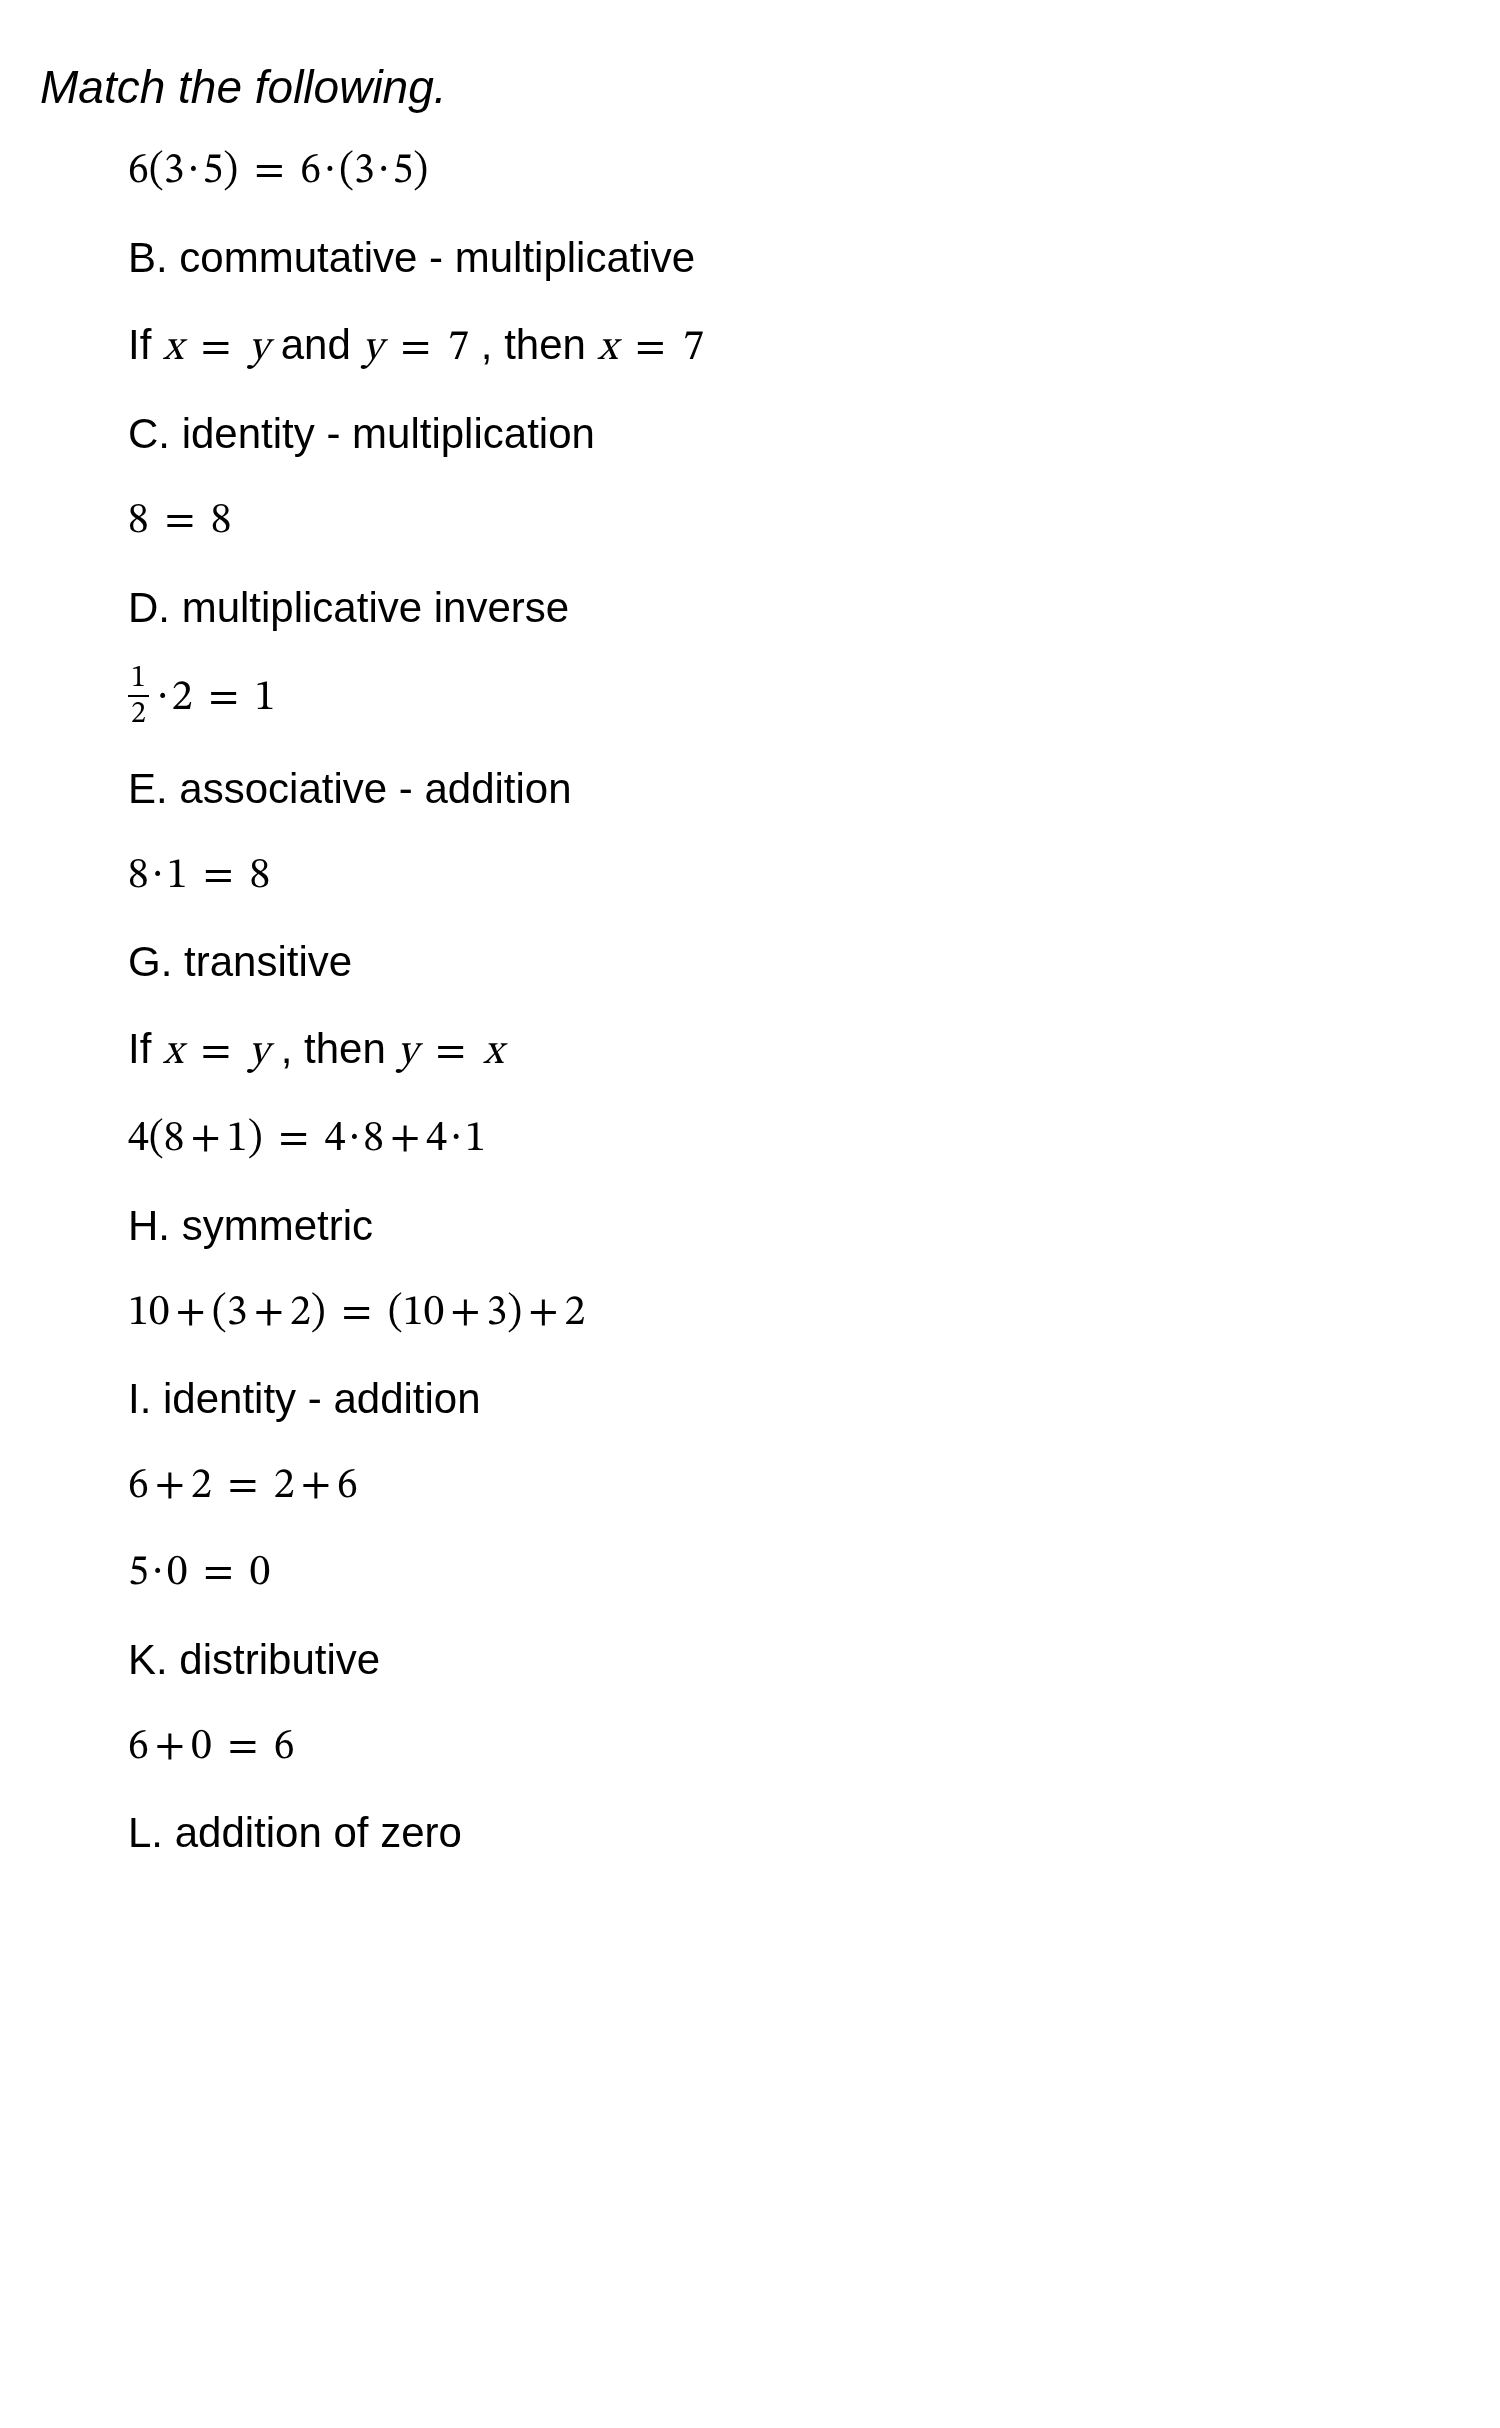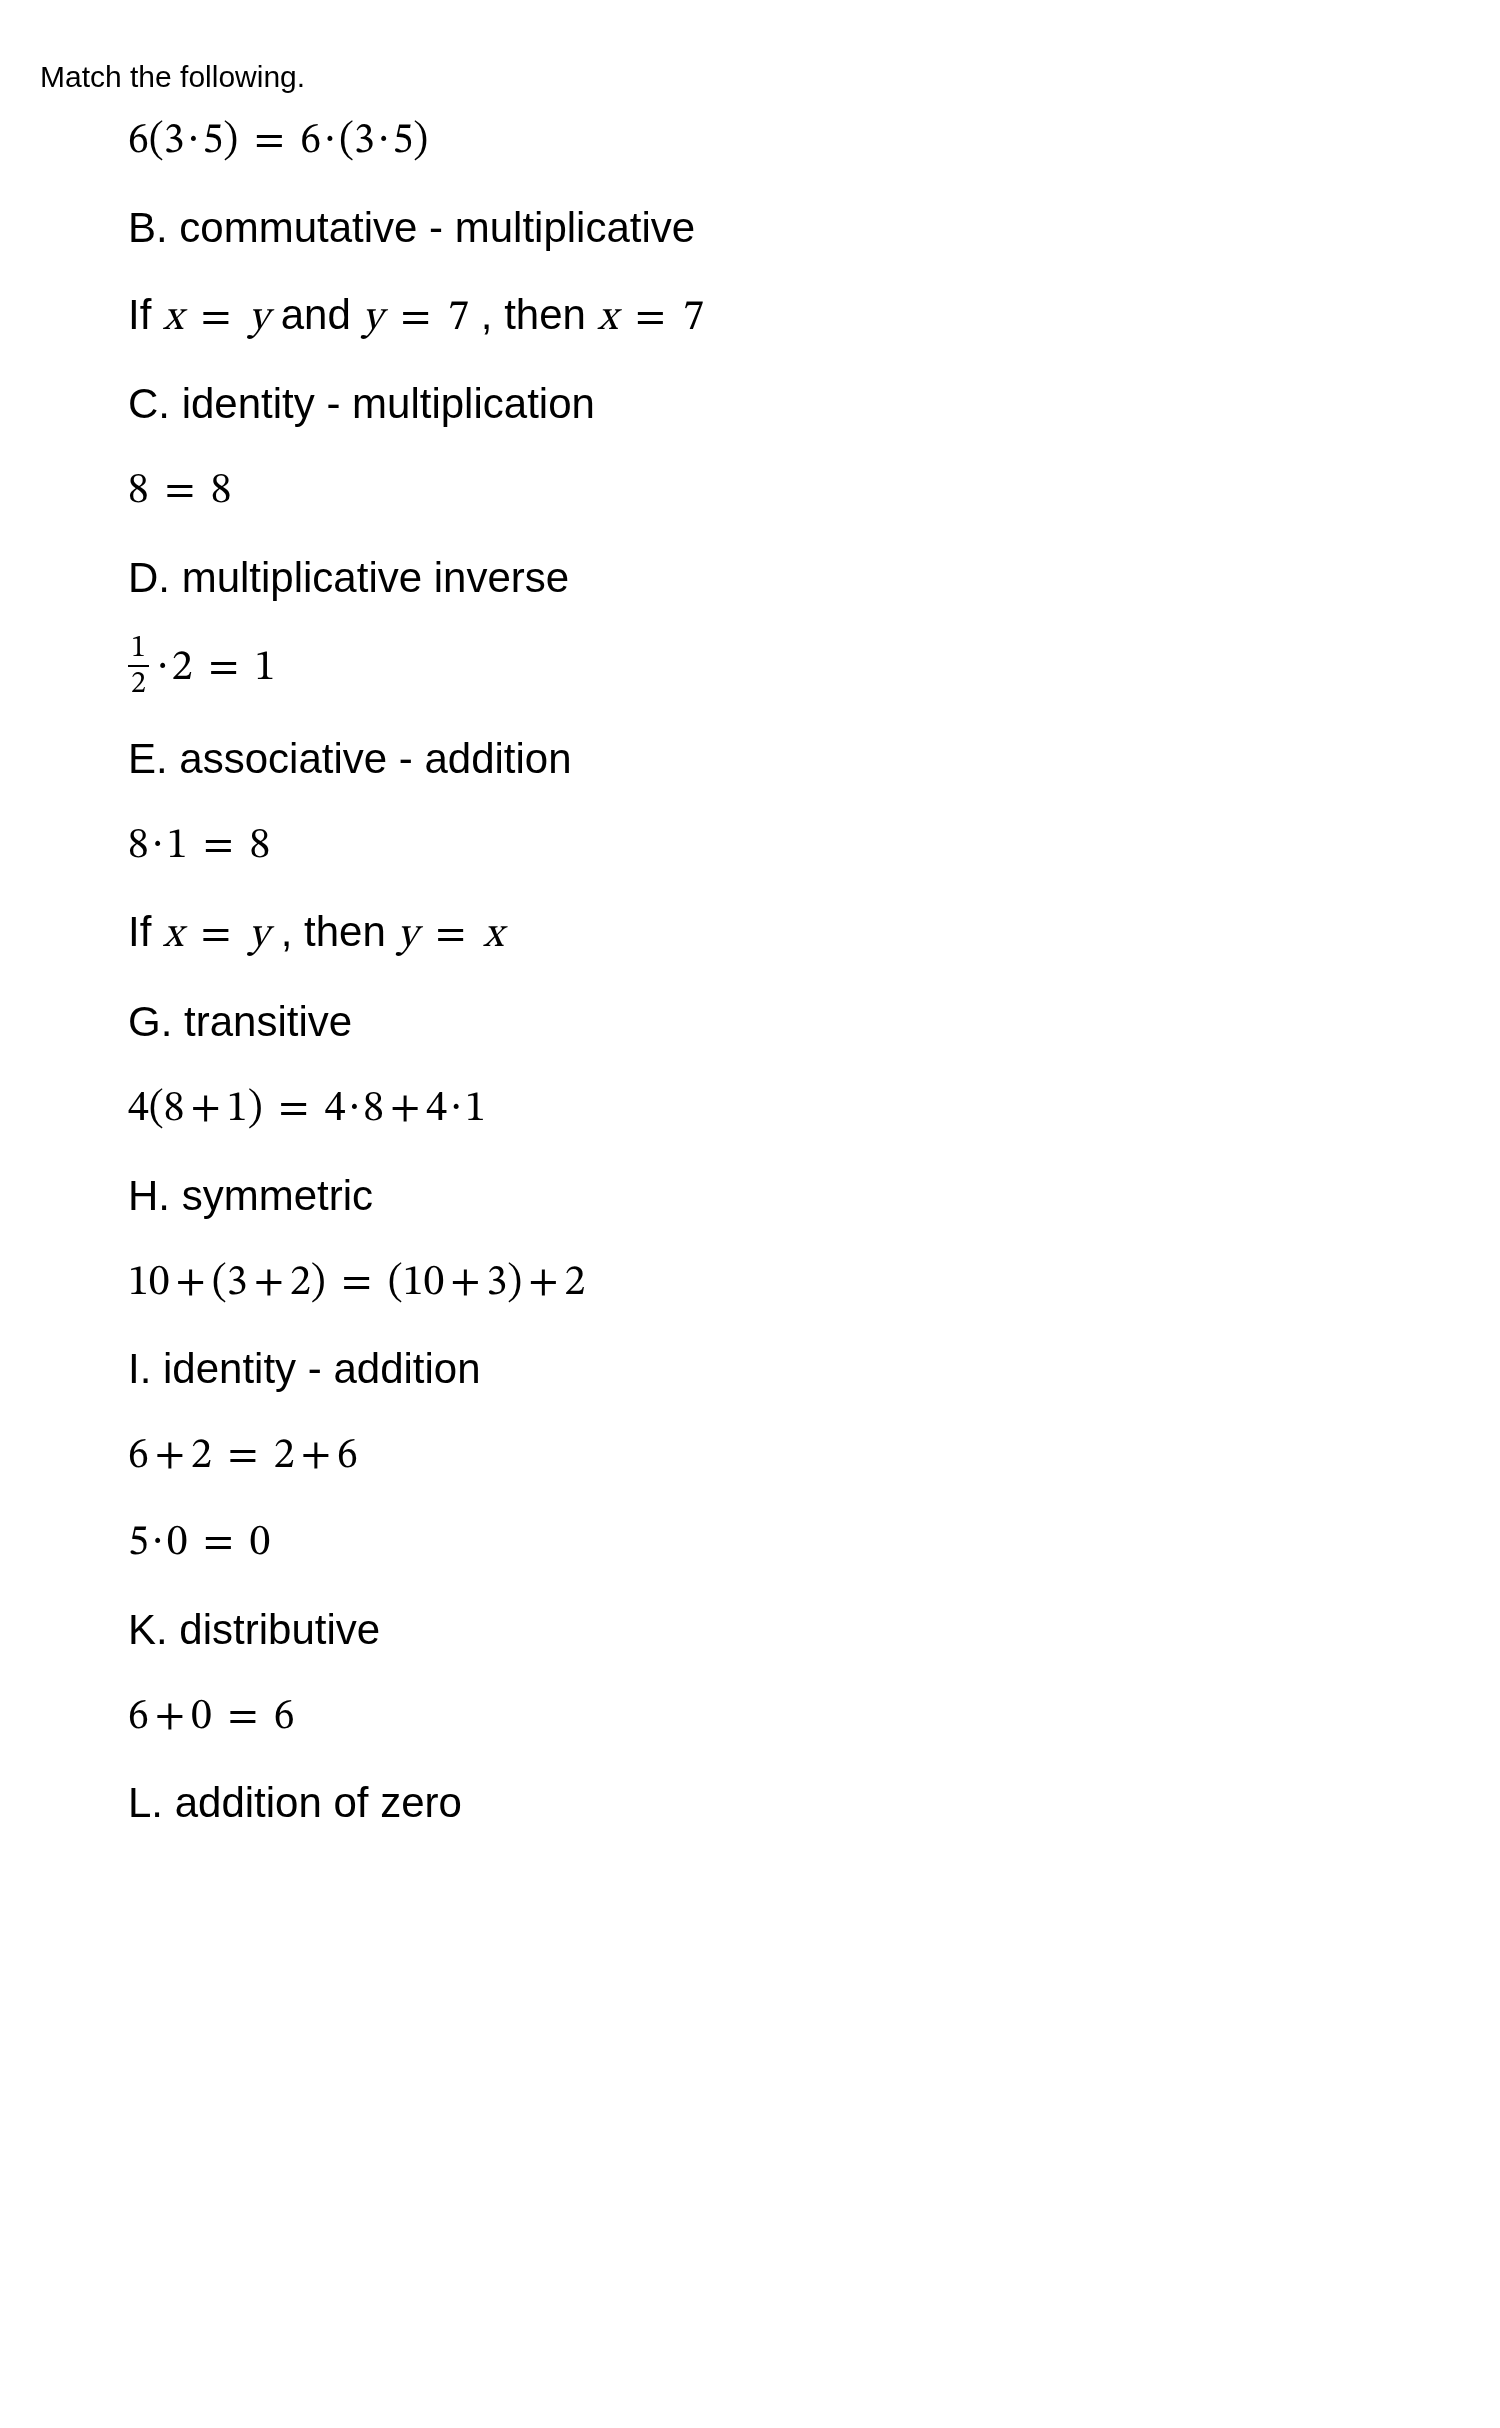--- a/index.html
+++ b/index.html
@@ -8,23 +8,24 @@
       box-sizing: border-box;
     }
     body {
       font-family: -apple-system, BlinkMacSystemFont, "Segoe UI", Helvetica, Arial, sans-serif;
       background: #ffffff;
       color: #000000;
       width: 1500px;
       padding: 60px 40px;
     }
     .instruction {
-      font-size: 30px;
+      font-size: 46px;
       font-weight: 400;
-      margin-bottom: 18px;
+      margin-bottom: 28px;
+      font-style: italic;
     }
     .content {
       padding-left: 88px;
     }
     .line {
       font-size: 42px;
       margin-bottom: 28px;
       line-height: 1.4;
     }
     .math {
@@ -74,22 +75,22 @@
     <div class="line"><span>If </span><span class="mvar">x</span> <span class="math eq">=</span> <span class="mvar">y</span><span> and </span><span class="mvar">y</span> <span class="math eq">=</span> <span class="math">7</span><span> , then </span><span class="mvar">x</span> <span class="math eq">=</span> <span class="math">7</span></div>
     <div class="line"><span>C.</span> <span> identity - multiplication</span></div>
     <div class="line math"><span>8</span> <span class="eq">=</span> <span>8</span></div>
     <div class="line"><span>D.</span> <span> multiplicative inverse</span></div>
     <div class="line math"><span class="frac">
         <span class="num">1</span>
         <span class="den">2</span>
       </span><span class="dot">·</span><span>2</span> <span class="eq">=</span> <span>1</span></div>
     <div class="line"><span>E.</span> <span> associative - addition</span></div>
     <div class="line math"><span>8</span><span class="dot">·</span><span>1</span> <span class="eq">=</span> <span>8</span></div>
+    <div class="line"><span>G.</span> <span> transitive</span></div>
     <div class="line"><span>If </span><span class="mvar">x</span> <span class="math eq">=</span> <span class="mvar">y</span><span> , then </span><span class="mvar">y</span> <span class="math eq">=</span> <span class="mvar">x</span></div>
-    <div class="line"><span>G.</span> <span> transitive</span></div>
     <div class="line math"><span>4</span><span>(</span><span>8</span><span class="plus">+</span><span>1</span><span>)</span> <span class="eq">=</span> <span>4</span><span class="dot">·</span><span>8</span><span class="plus">+</span><span>4</span><span class="dot">·</span><span>1</span></div>
     <div class="line"><span>H.</span> <span> symmetric</span></div>
     <div class="line math"><span>10</span><span class="plus">+</span><span>(</span><span>3</span><span class="plus">+</span><span>2</span><span>)</span> <span class="eq">=</span> <span>(</span><span>10</span><span class="plus">+</span><span>3</span><span>)</span><span class="plus">+</span><span>2</span></div>
     <div class="line"><span>I.</span> <span> identity - addition</span></div>
     <div class="line math"><span>6</span><span class="plus">+</span><span>2</span> <span class="eq">=</span> <span>2</span><span class="plus">+</span><span>6</span></div>
     <div class="line math"><span>5</span><span class="dot">·</span><span>0</span> <span class="eq">=</span> <span>0</span></div>
     <div class="line"><span>K.</span> <span> distributive</span></div>
     <div class="line math"><span>6</span><span class="plus">+</span><span>0</span> <span class="eq">=</span> <span>6</span></div>
     <div class="line"><span>L.</span> <span> addition of zero</span></div>
   </div>

